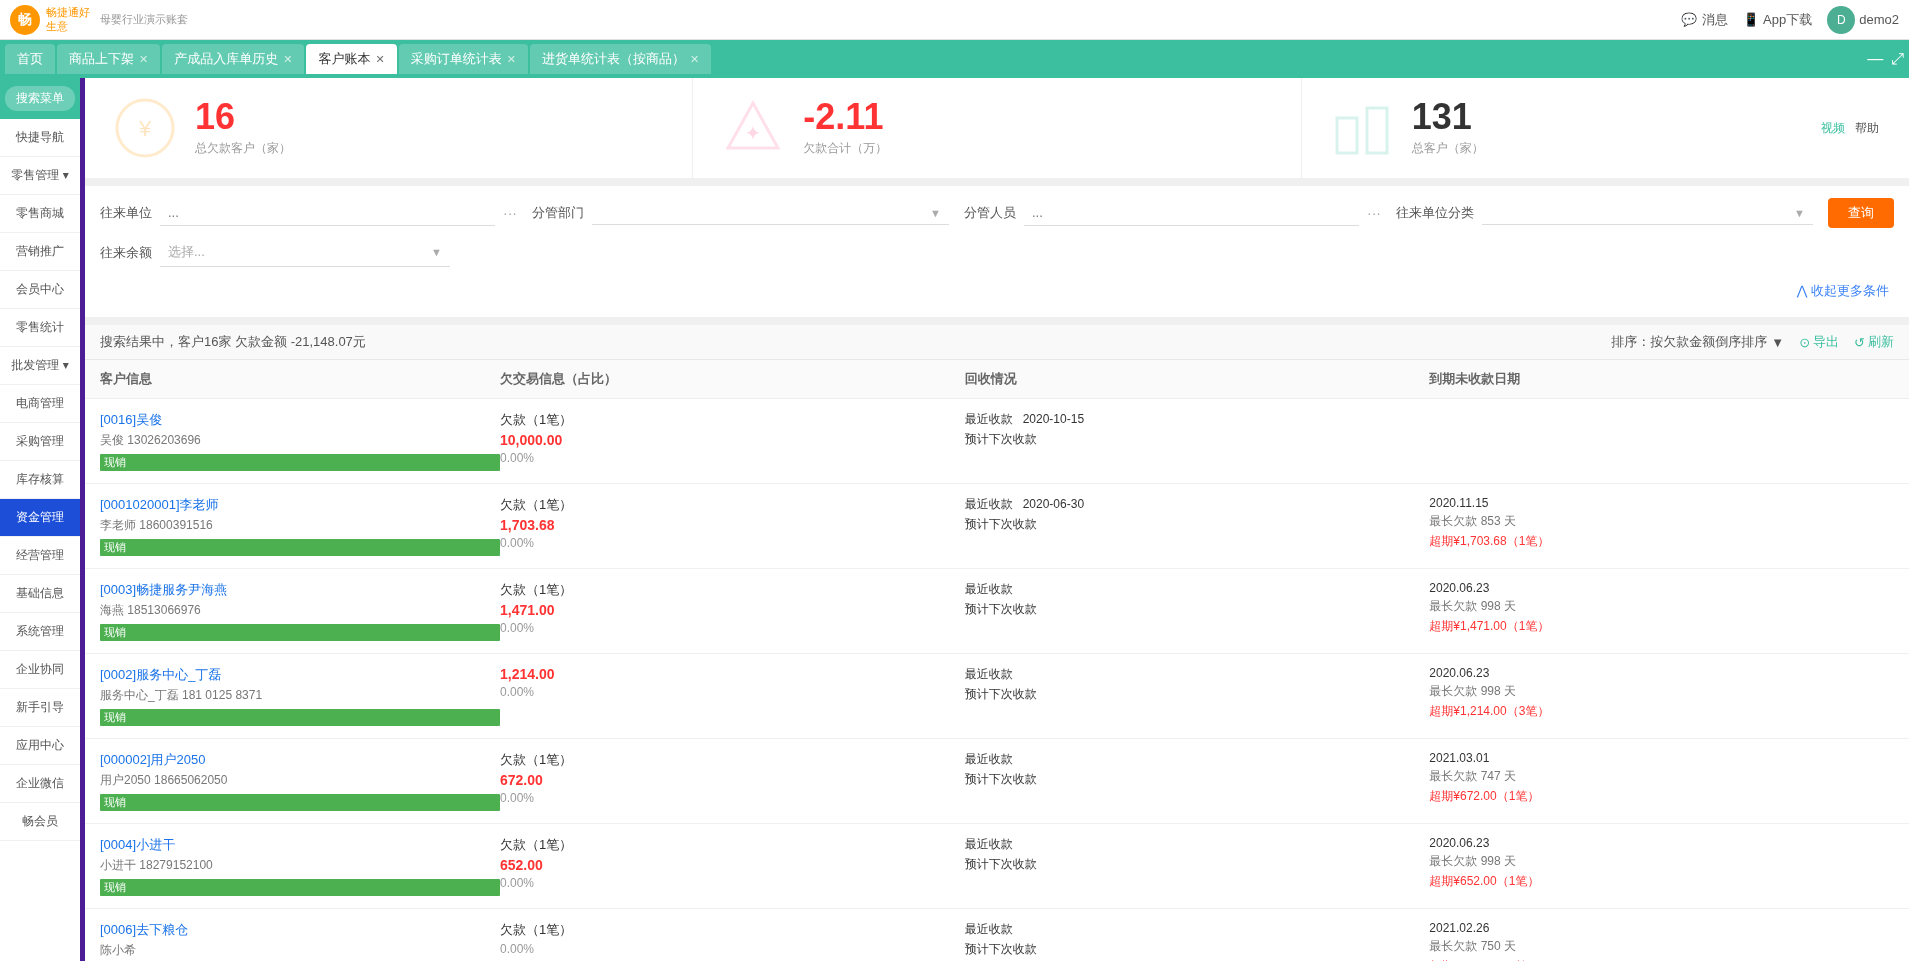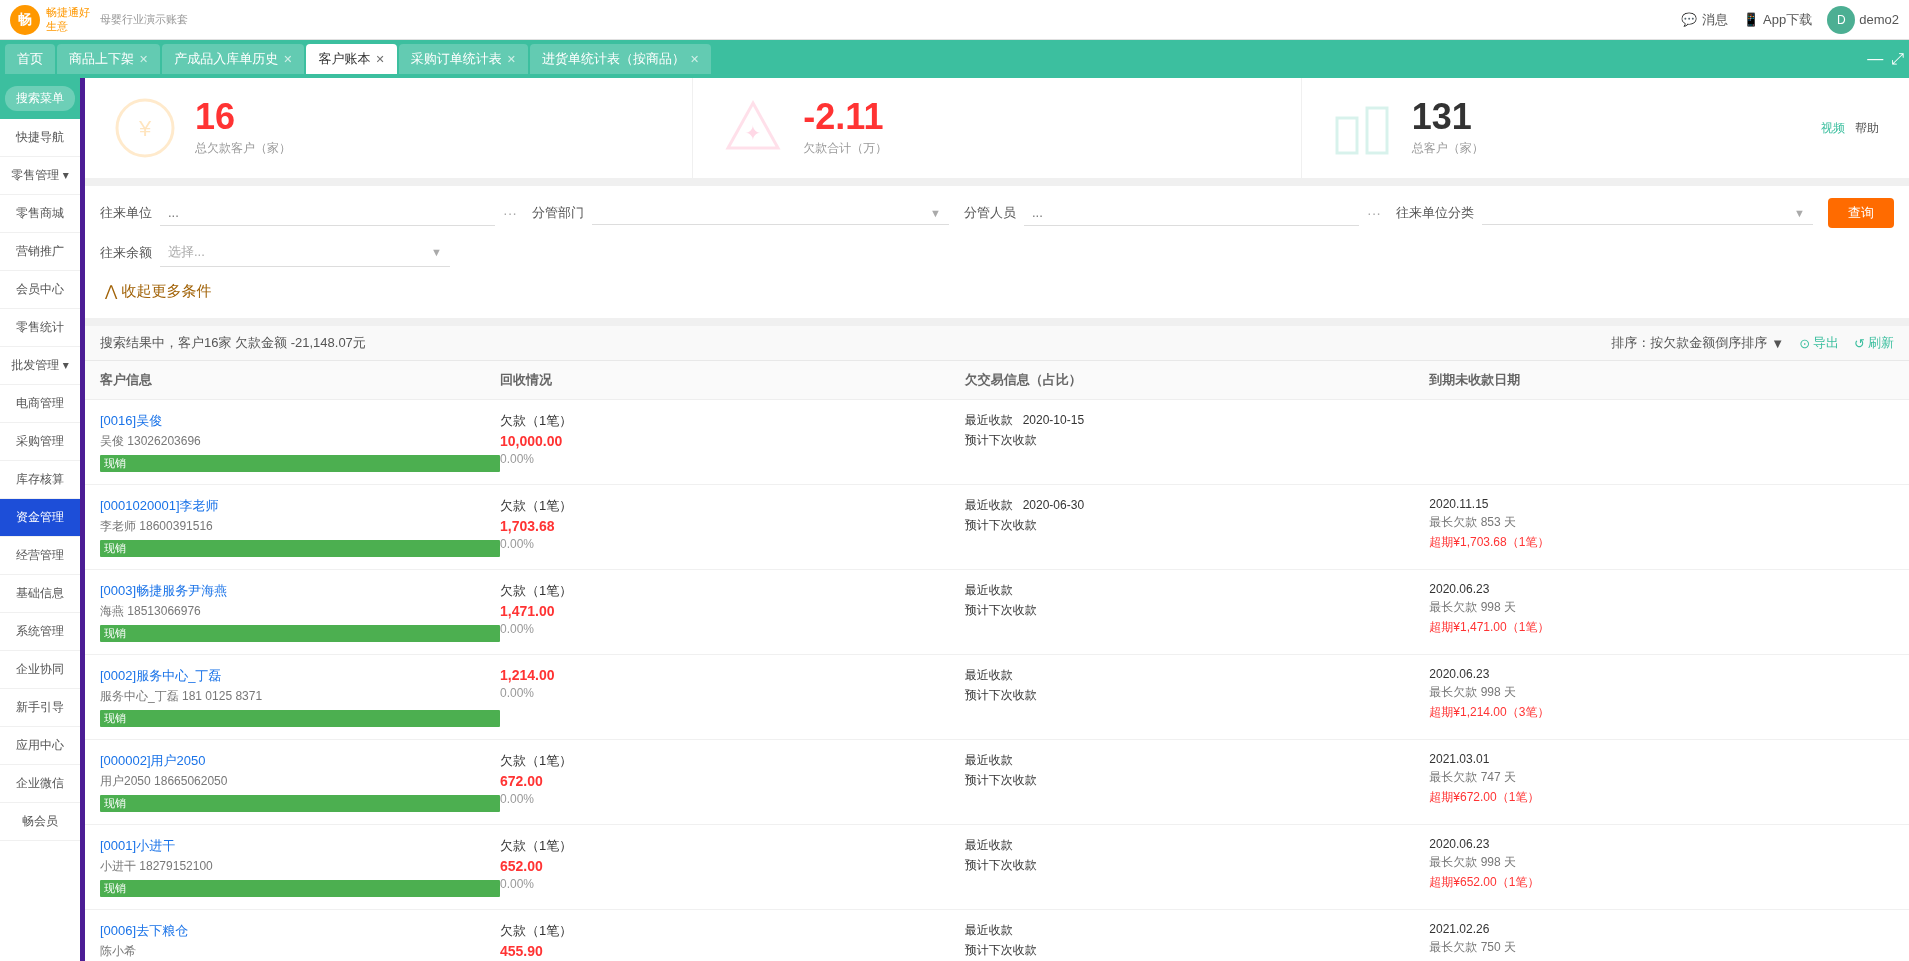--- a/index.html
+++ b/index.html
@@ -57,21 +57,21 @@
     .filter-area { background: #fff; padding: 12px 15px; margin-bottom: 8px; }
     .filter-row { display: flex; align-items: center; gap: 15px; margin-bottom: 10px; }
     .filter-group { display: flex; align-items: center; gap: 8px; flex: 1; }
     .filter-label { font-size: 13px; color: #555; white-space: nowrap; }
     .filter-input { flex: 1; border: none; border-bottom: 1px solid #ddd; padding: 5px 8px; font-size: 13px; outline: none; color: #333; background: transparent; }
     .filter-select { flex: 1; display: flex; align-items: center; border: none; border-bottom: 1px solid #ddd; padding: 5px 8px; cursor: pointer; gap: 5px; }
     .filter-select-text { flex: 1; font-size: 13px; color: #aaa; }
     .filter-select-arrow { color: #aaa; font-size: 11px; }
     .filter-dots { color: #aaa; font-size: 14px; }
     .search-btn { background: #ff6b00; color: white; border: none; padding: 6px 20px; border-radius: 4px; cursor: pointer; font-size: 13px; }
-    .collapse-row { text-align: left; padding: 5px; color: #a16207; font-size: 15px; cursor: pointer; }
+    .collapse-row { text-align: right; padding: 5px; color: #3b82f6; font-size: 13px; cursor: pointer; }
 
     
     .results-bar { background: #f9f9f9; padding: 8px 15px; border-bottom: 1px solid #e8e8e8; display: flex; align-items: center; justify-content: space-between; }
     .results-info { font-size: 13px; color: #555; }
     .results-actions { display: flex; align-items: center; gap: 15px; font-size: 13px; color: #555; }
     .sort-select { display: flex; align-items: center; gap: 4px; cursor: pointer; }
     .action-btn { display: flex; align-items: center; gap: 3px; cursor: pointer; color: #3cbf9f; }
 
     
     .table-wrapper { background: #fff; }
@@ -277,22 +277,22 @@
           <div class="action-btn">
             <span>↺</span>
             <span>刷新</span>
           </div>
         </div>
       </div>
 
       <div class="table-wrapper">
         <div class="table-header">
           <span>客户信息</span>
+          <span>欠交易信息（占比）</span>
           <span>回收情况</span>
-          <span>欠交易信息（占比）</span>
           <span>到期未收款日期</span>
         </div>
 
         <div class="table-row">
           <div class="customer-info">
             <span class="customer-name">[0016]吴俊</span>
             <span class="customer-phone">吴俊  13026203696</span>
             <span class="customer-tag">现销</span>
           </div>
           <div class="debt-info">
@@ -388,21 +388,21 @@
           </div>
           <div class="overdue-info">
             <span class="overdue-date">2021.03.01</span>
             <span class="overdue-days">最长欠款 747 天</span>
             <span class="overdue-link">超期¥672.00（1笔）</span>
           </div>
         </div>
 
         <div class="table-row">
           <div class="customer-info">
-            <span class="customer-name">[0001]小进干</span>
+            <span class="customer-name">[0004]小进干</span>
             <span class="customer-phone">小进干  18279152100</span>
             <span class="customer-tag">现销</span>
           </div>
           <div class="debt-info">
             <span class="debt-count">欠款（1笔）</span>
             <span class="debt-amount">652.00</span>
             <span class="debt-percent">0.00%</span>
           </div>
           <div class="collection-info">
             <span>最近收款</span>
@@ -416,21 +416,20 @@
         </div>
 
         <div class="table-row">
           <div class="customer-info">
             <span class="customer-name">[0006]去下粮仓</span>
             <span class="customer-phone">陈小希</span>
 
           </div>
           <div class="debt-info">
             <span class="debt-count">欠款（1笔）</span>
-            <span class="debt-amount">455.90</span>
             <span class="debt-percent">0.00%</span>
           </div>
           <div class="collection-info">
             <span>最近收款</span>
             <span>预计下次收款</span>
           </div>
           <div class="overdue-info">
             <span class="overdue-date">2021.02.26</span>
             <span class="overdue-days">最长欠款 750 天</span>
             <span class="overdue-link">超期¥455.90（1笔）</span>

